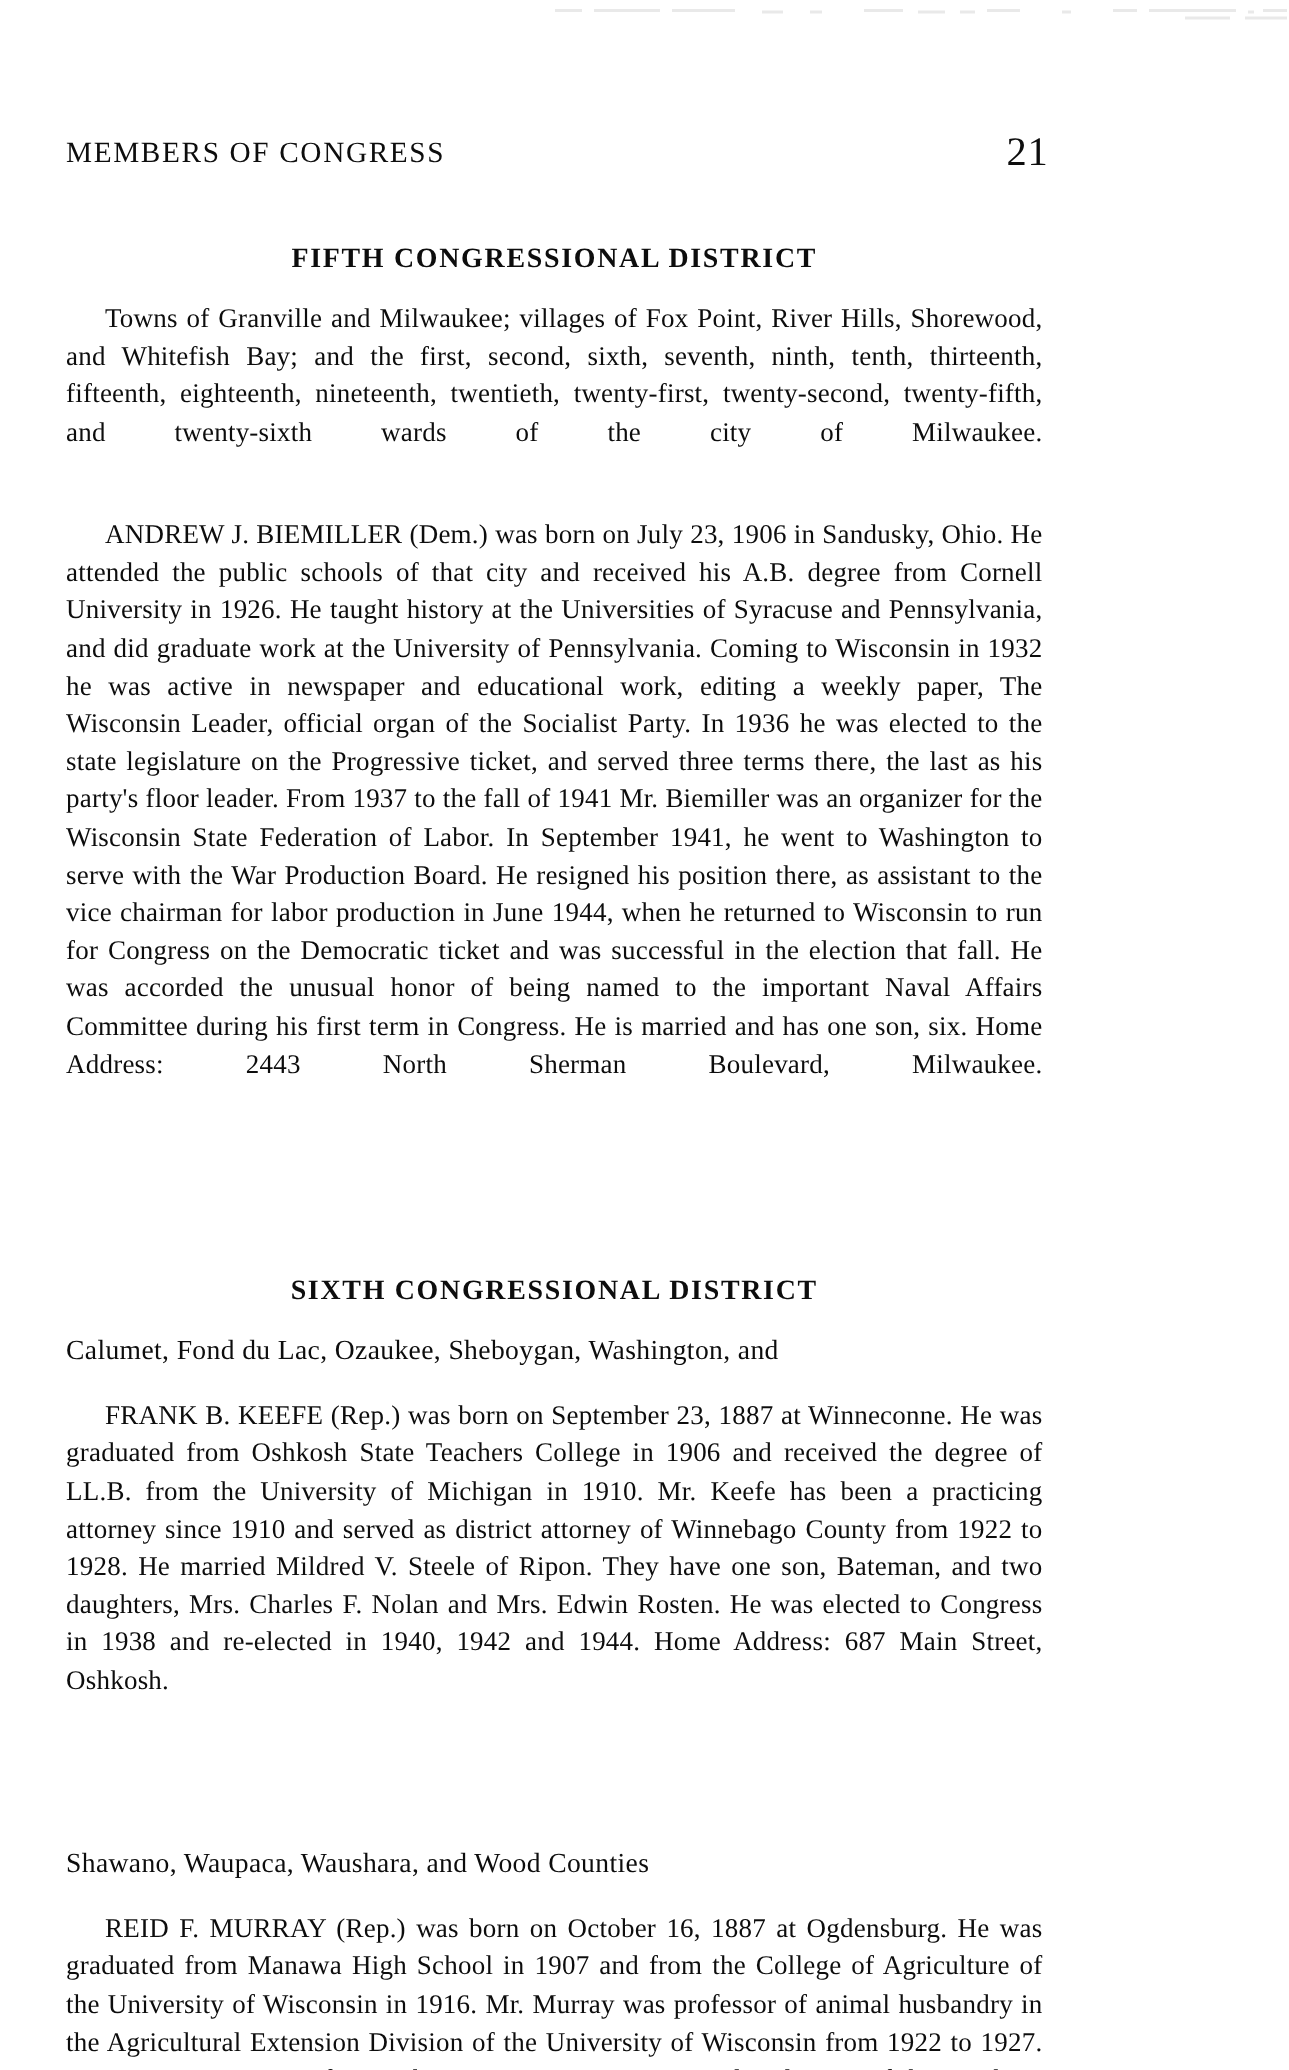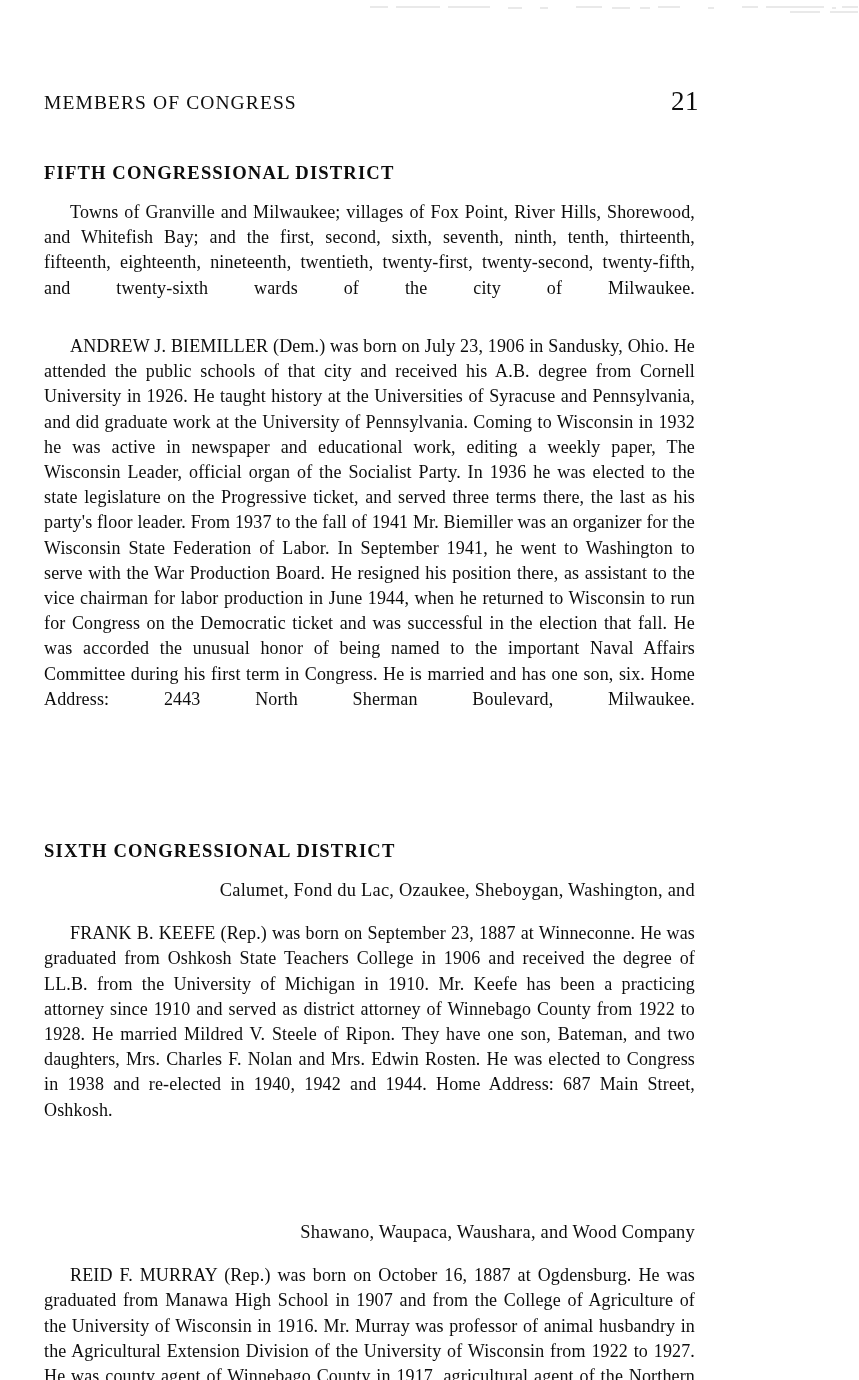--- a/index.html
+++ b/index.html
@@ -66,28 +66,29 @@
 
   
   .district {
     margin: 0;
   }
   .district-gap-1 { margin-top: 30px; }
   .district-gap-2 { margin-top: 103px; }
   .district-gap-3 { margin-top: 72px; }
 
   .district-title {
+    text-align: center;
     font-size: 18.6px;
     letter-spacing: 1.15px;
     margin: 0 0 16px 0;
     white-space: nowrap;
   }
 
   .district-counties {
-    text-align: right;
+    text-align: left;
     font-size: 18.4px;
     line-height: 25px;
     letter-spacing: 0.25px;
     margin: 0 0 18px 0;
   }
   .district-counties span { display: block; }
 
   .territory,
   .bio {
     font-size: 18px;
@@ -95,21 +96,21 @@
     text-align: justify;
     text-justify: inter-word;
     margin: 0;
     letter-spacing: 0.15px;
     hyphens: none;
   }
   .territory { text-indent: 26px; }
   .bio { text-indent: 26px; }
 
   .bio + .bio,
-  .territory + .bio { margin-top: 8px; font-family: Liberation Serif, serif; }
+  .territory + .bio { margin-top: 18px; font-family: Liberation Serif, serif; }
 
   
   .territory::after,
   .bio::after {
     content: "";
     display: inline-block;
     width: 100%;
   }
 </style>
 </head>
@@ -150,18 +151,18 @@
   <section class="district district-gap-2">
     <h2 class="district-title">SIXTH CONGRESSIONAL DISTRICT</h2>
     <p class="district-counties">
       <span>Calumet, Fond du Lac, Ozaukee, Sheboygan, Washington, and</span>
     </p>
     <p class="bio">FRANK B. KEEFE (Rep.) was born on September 23, 1887 at Winneconne. He was graduated from Oshkosh State Teachers College in 1906 and received the degree of LL.B. from the University of Michigan in 1910. Mr. Keefe has been a practicing attorney since 1910 and served as district attorney of Winnebago County from 1922 to 1928. He married Mildred V. Steele of Ripon. They have one son, Bateman, and two daughters, Mrs. Charles F. Nolan and Mrs. Edwin Rosten. He was elected to Congress in 1938 and re-elected in 1940, 1942 and 1944. Home Address: 687 Main Street, Oshkosh.</p>
   </section>
 
   <section class="district district-gap-3">
     <p class="district-counties">
-      <span>Shawano, Waupaca, Waushara, and Wood Company</span>
+      <span>Shawano, Waupaca, Waushara, and Wood Counties</span>
     </p>
     <p class="bio">REID F. MURRAY (Rep.) was born on October 16, 1887 at Ogdensburg. He was graduated from Manawa High School in 1907 and from the College of Agriculture of the University of Wisconsin in 1916. Mr. Murray was professor of animal husbandry in the Agricultural Extension Division of the University of Wisconsin from 1922 to 1927. He was county agent of Winnebago County in 1917, agricultural agent of the Northern Pacific Railway Company from 1914 to 1917, and agricultural agent of the First National Bank of Oshkosh for three years. He married Lyle Hermanson of Iola, Wisconsin. They have two sons, Reid, Jr. and Hyde, and a daughter Kittie. He was elected to Congress in 1938 and re-elected in 1940, 1942, and 1944. Home Address: Ogdensburg.</p>
   </section>
 
 </div>
 
 </body></html>

